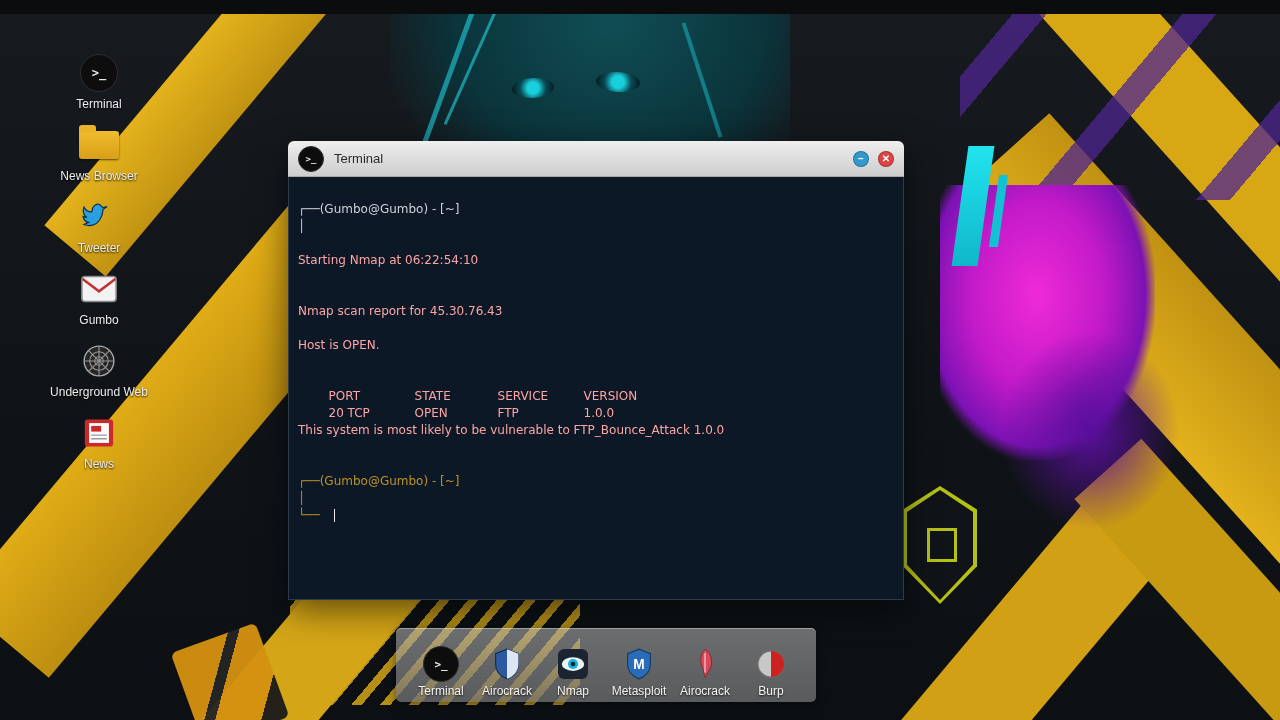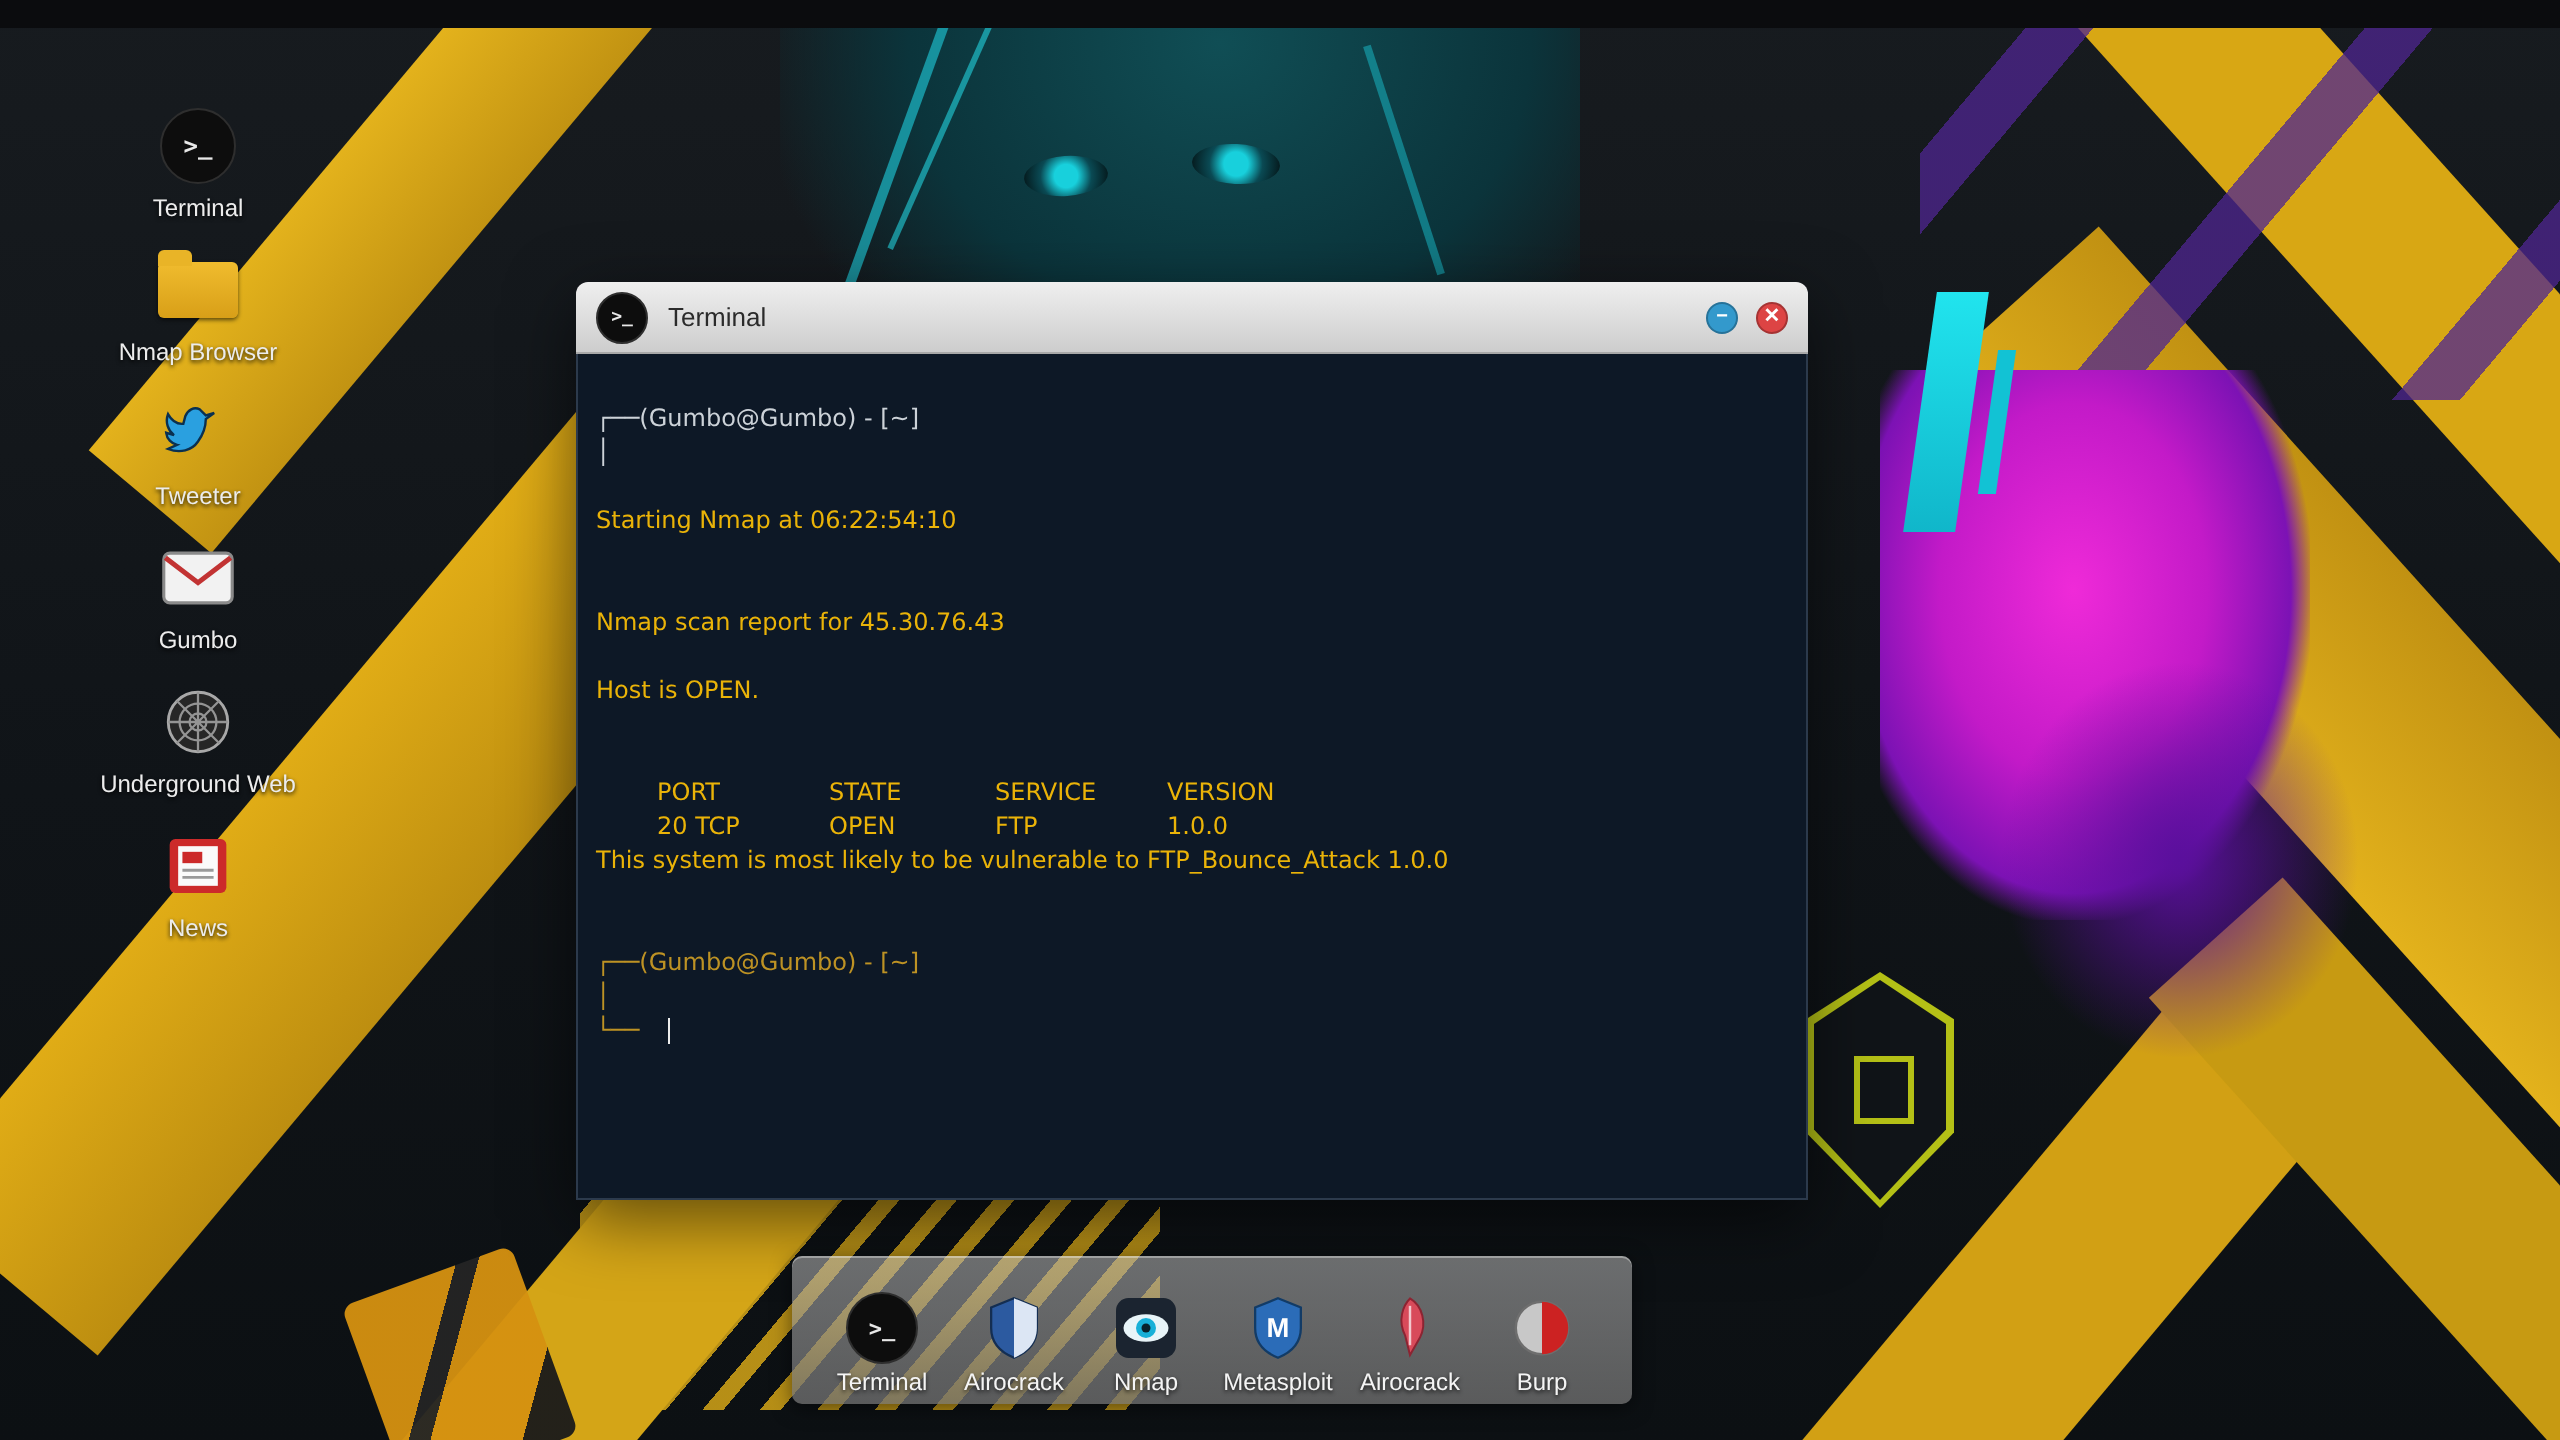--- a/index.html
+++ b/index.html
@@ -72,21 +72,21 @@
   .title-text{font-size:13px;color:#2b2b2b;}
   .win-buttons{margin-left:auto;display:flex;gap:9px;align-items:center;}
   .wbtn{width:16px;height:16px;border-radius:50%;display:flex;align-items:center;justify-content:center;
         color:#fff;font-size:10px;font-weight:bold;border:1px solid rgba(0,0,0,.25);box-sizing:border-box;cursor:pointer;line-height:1;}
   .btn-min{background:#3399cc;}
   .btn-close{background:#dd4444;}
 
   .termbody{height:423px;box-sizing:border-box;background:#0d1826;border:1px solid #2c3a4c;border-top:none;
             padding:24px 10px 16px 9px;overflow:hidden;cursor:text;}
   .tline{height:17px;line-height:17px;font-size:12px;white-space:pre;
-         font-family:"DejaVu Sans",sans-serif;color:#eab308;}
+         font-family:"DejaVu Sans",sans-serif;color:#fca5a5;}
   .prompt1{color:#ccd2d8;}
   .prompt2{color:#bd9224;}
   .sp{height:17px;}
   .sp2{height:34px;}
   .cmd{margin-left:12px;}
   .c1{display:inline-block;width:86px;}
   .c2{display:inline-block;width:83px;}
   .c3{display:inline-block;width:86px;}
   .cursor{display:inline-block;width:1.5px;height:13px;background:#ececec;margin-left:14px;vertical-align:middle;
           animation:blink 1.1s step-end infinite;}
@@ -146,21 +146,21 @@
             <span>&gt;_</span>
           </div>
         </div>
       <div class="dlabel">Terminal</div>
     </div>
 
     <div class="dicon">
       <div class="ibox">
           <div class="folder"></div>
         </div>
-      <div class="dlabel">Nmap Browser</div>
+      <div class="dlabel">News Browser</div>
     </div>
 
     <div class="dicon">
       <div class="ibox">
         <svg width="36" height="30" viewBox="0 0 24 20">
           <path d="M2 15c4 1.5 8 .5 10-2.5 1.8-2.5 2.6-5 2.6-7.5l2.8-2-2.8.8-2-2c-2-1-4 .2-4.8 2.2l-.7 2.6C4.8 6.8 3 5.2 2 3.4 1 6 2 8.8 4 10.4l-2.6-.8c.2 2 1.8 3.6 3.6 4L2 15z" fill="#2aa0e0" stroke="#0a3050" stroke-width="0.8"></path>
         </svg>
       </div>
       <div class="dlabel">Tweeter</div>
     </div>

